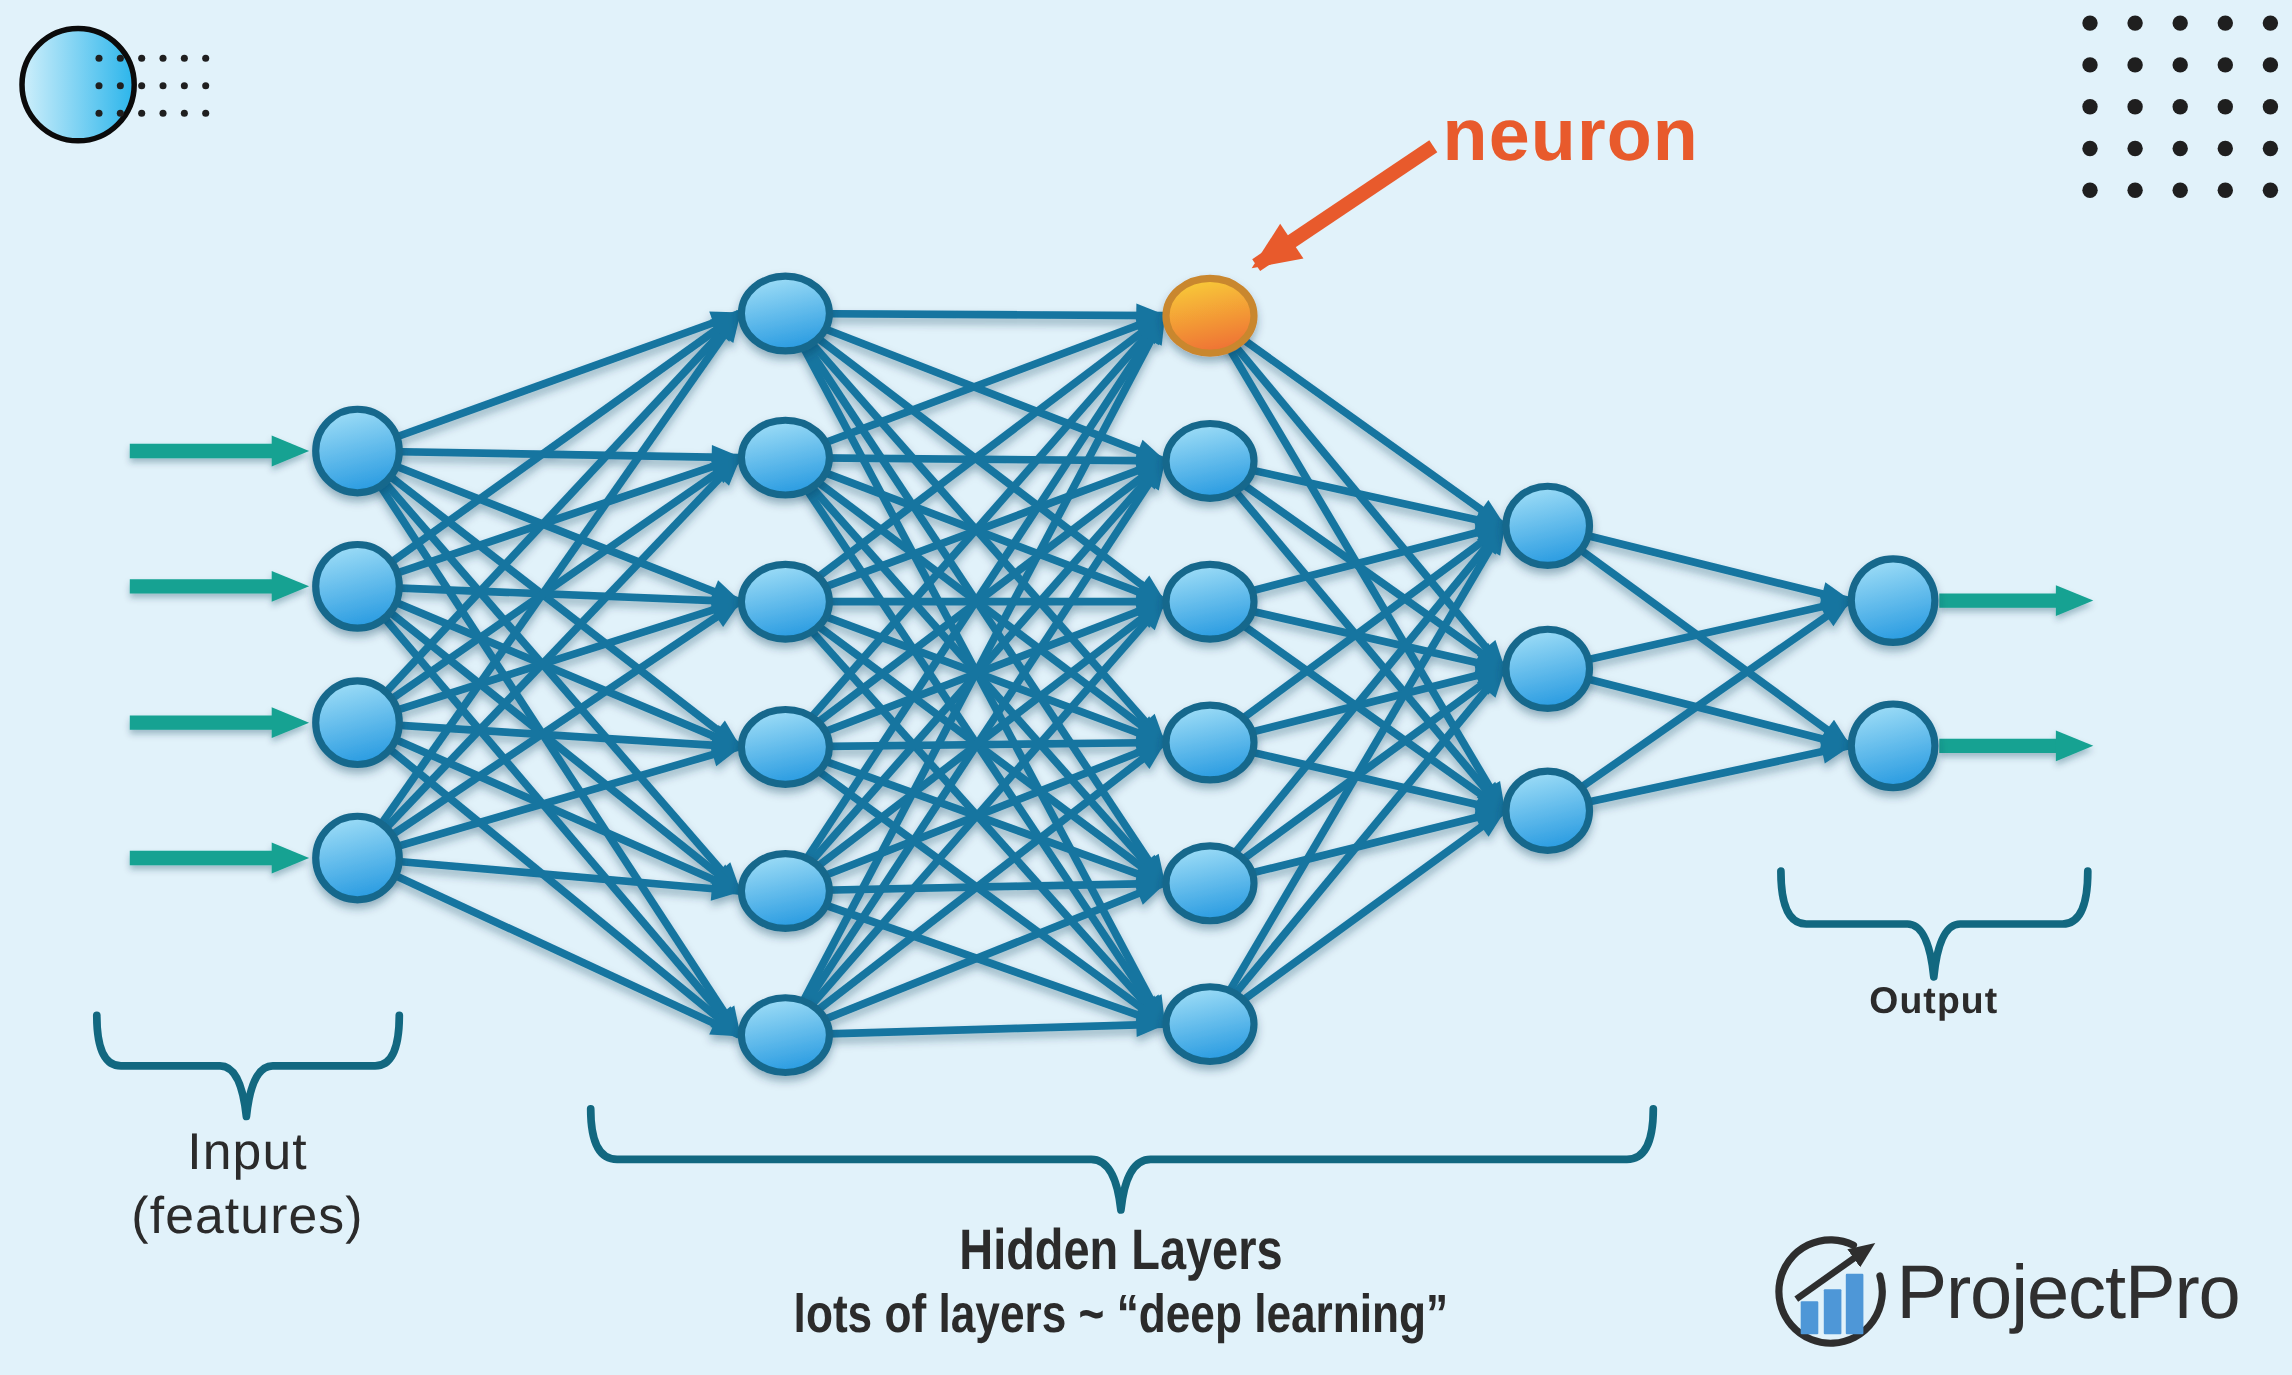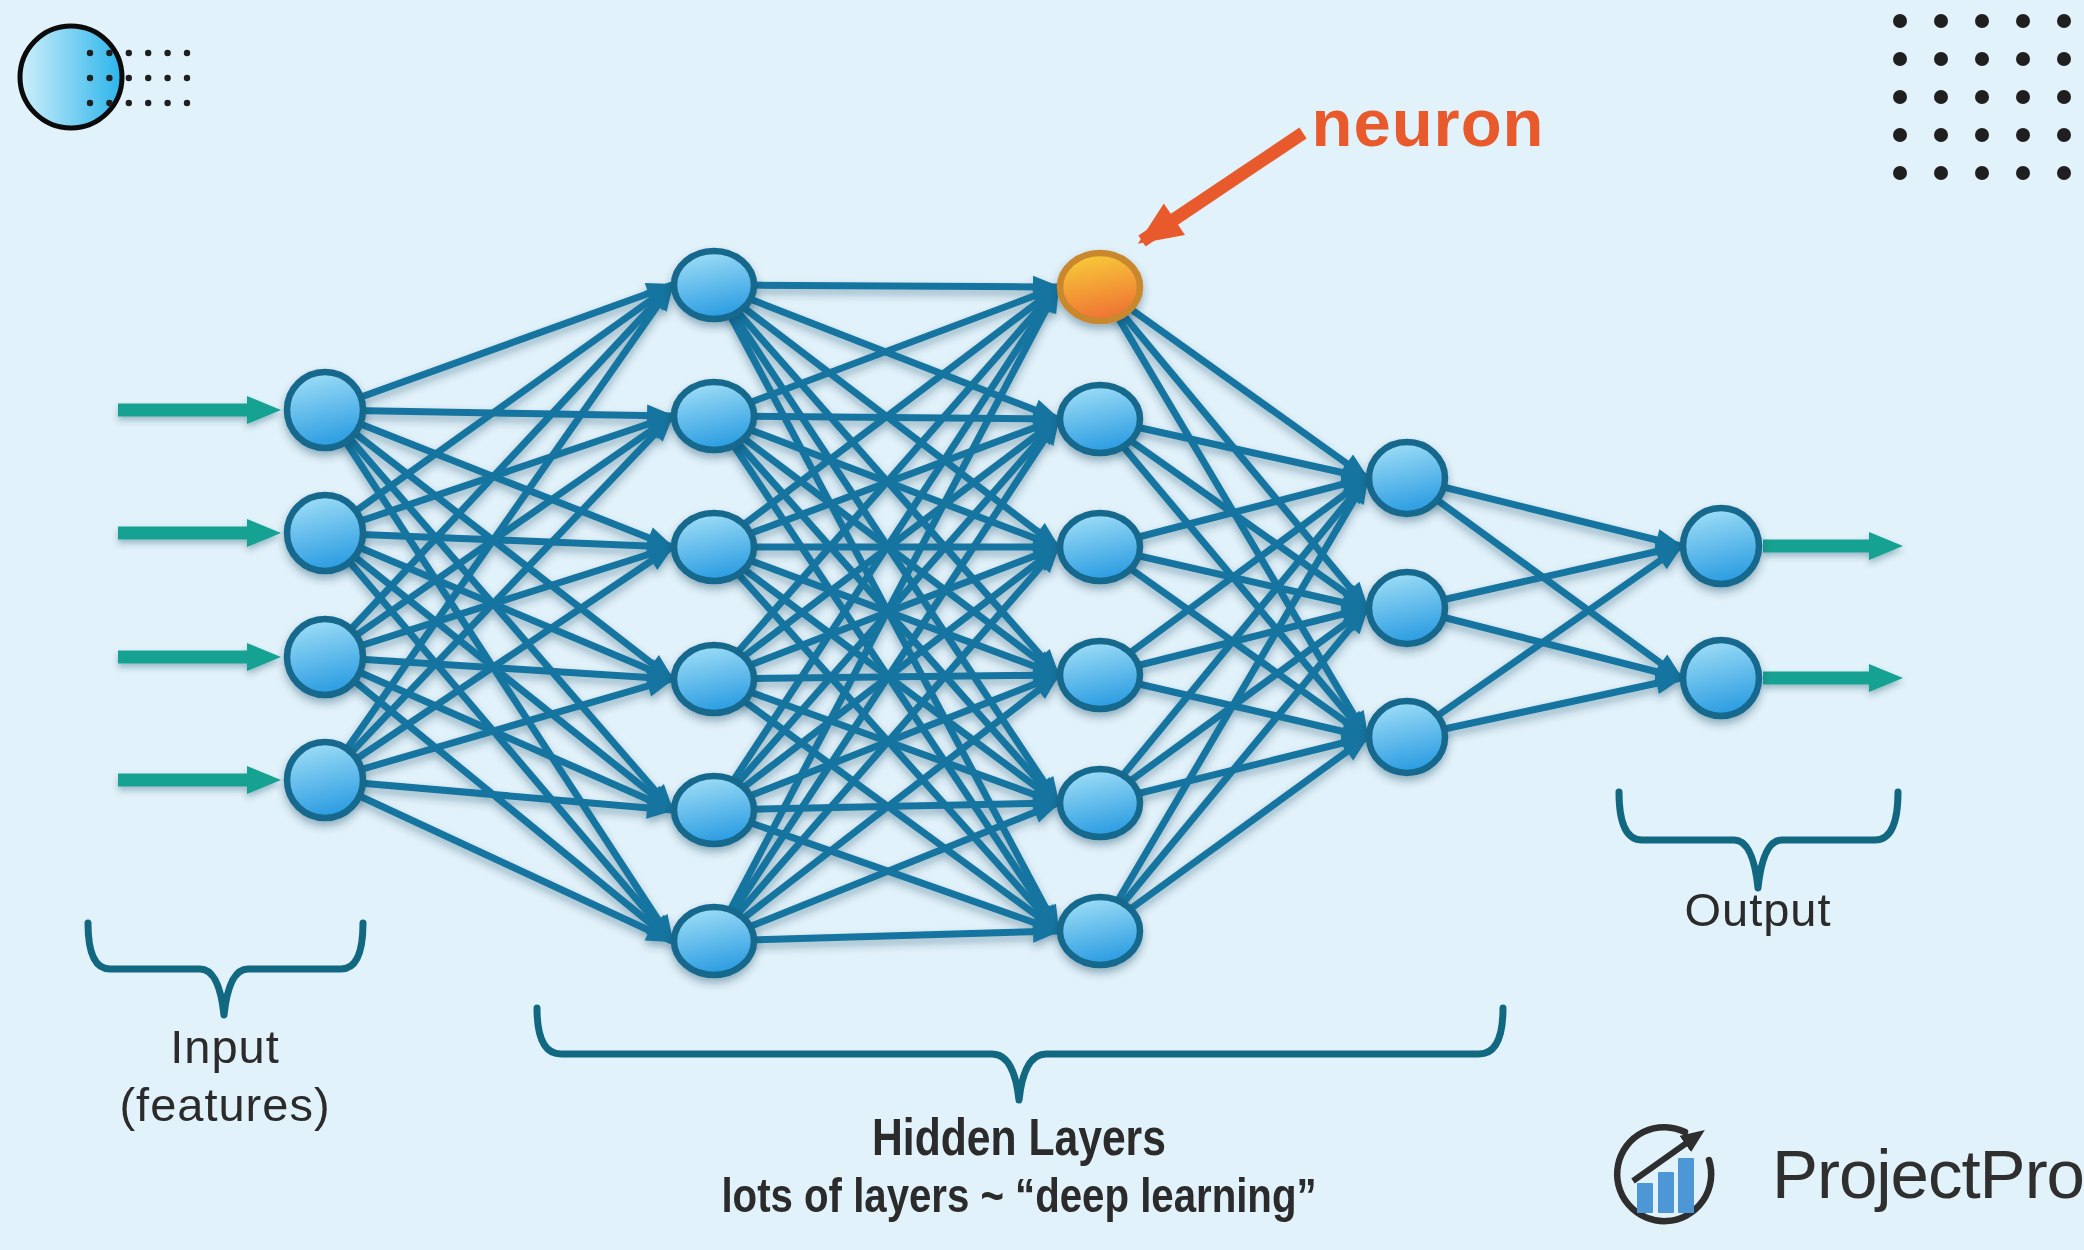--- a/index.html
+++ b/index.html
@@ -50,26 +50,26 @@
     font-size:47px;font-weight:500;line-height:58px;letter-spacing:1px;
   }
   #lbl-hidden{
     left:569px;top:1108px;width:900px;
     font-size:52px;font-weight:600;line-height:58px;
     transform:scaleX(0.82);transform-origin:50% 0;
   }
   #lbl-hidden .sub{font-size:49px;font-weight:600;}
   #lbl-output{
     left:1508px;top:880px;width:500px;
-    font-size:47px;font-weight:400;line-height:60px;letter-spacing:1px;
+    font-size:34px;font-weight:700;line-height:60px;letter-spacing:1px;
   }
   #lbl-logo{
     position:absolute;left:1724px;top:1136px;width:360px;
     font-size:69px;font-weight:400;line-height:78px;letter-spacing:-1px;
-    color:var(--logo-text);text-align:right;
+    color:var(--logo-text);text-align:left;
   }
 </style>
 </head>
 <body>
 
 <div id="stage" style="--background: #E1F2FA; --edge: #1575A0; --node-stroke: #16688C; --node-fill-top: #A5E1F8; --node-fill-bottom: #2E9EE2; --orange-fill-top: #F9D139; --orange-fill-bottom: #EF7534; --orange-stroke: #C9872E; --accent-orange: #E85A2C; --green: #16A292; --brace: #126880; --text: #2B2B2B; --dot: #1F1F1F; --deco-fill-left: #CFEFFB; --deco-fill-right: #2BB5EB; --logo-text: #2F2F2F; --logo-stroke: #2E2E2E; --logo-bar: #4E97D7;">
 
   <svg id="net-svg" width="2084" height="1250" viewBox="0 0 2084 1250">
     <defs>
       <linearGradient id="gBlue" x1="0.1" y1="0" x2="0.35" y2="1">

